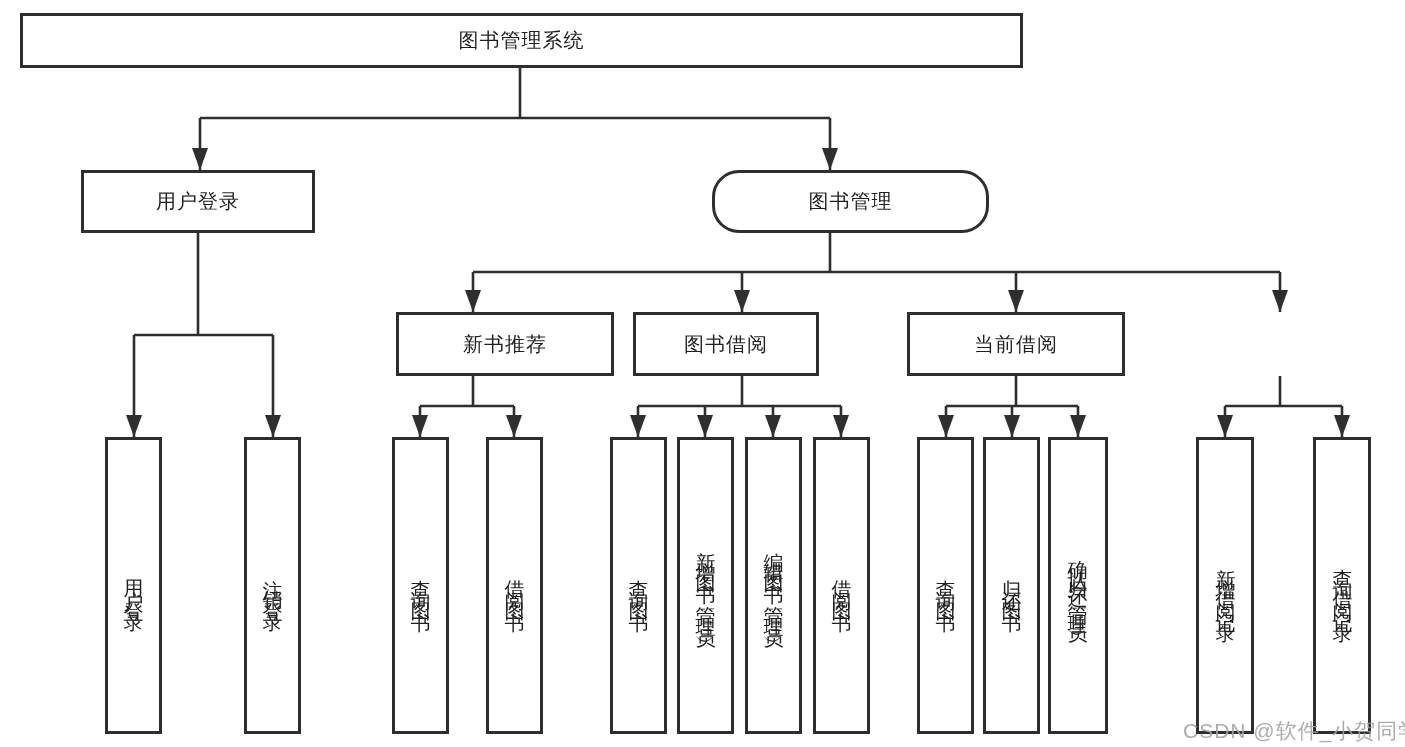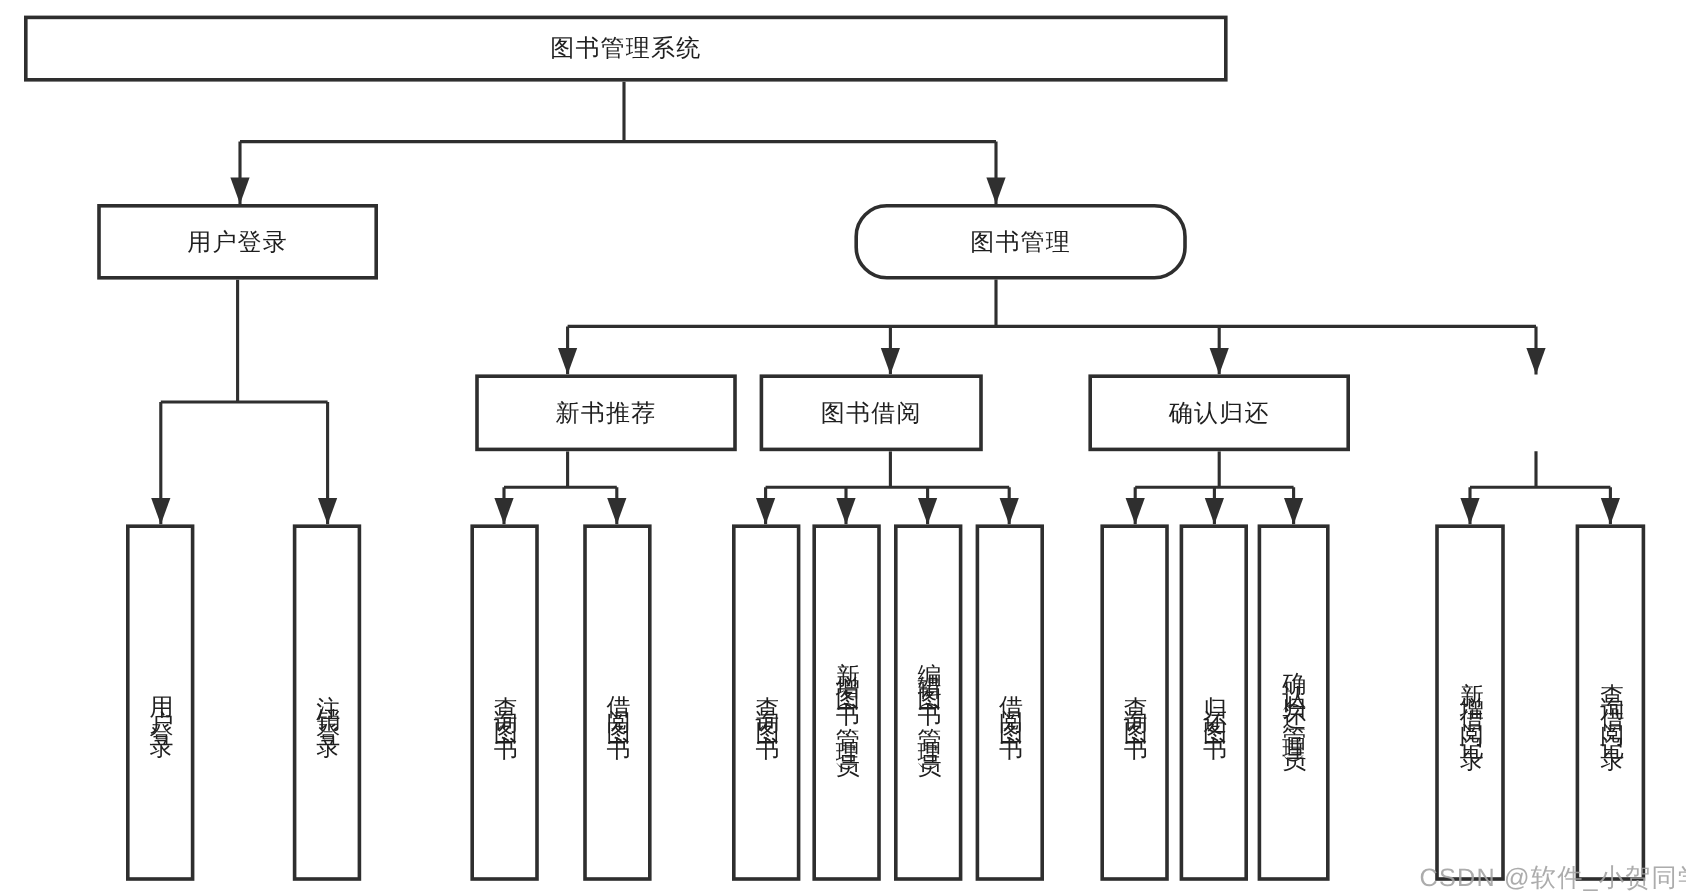--- a/index.html
+++ b/index.html
@@ -90,21 +90,21 @@
     <path class="ah" d="M1334 415 L1350 415 L1342 437 Z"></path>
   </svg>
 
   <div class="node h-node" style="left:20px;top:13px;width:1003px;height:55px;">图书管理系统</div>
 
   <div class="node h-node" style="left:81px;top:170px;width:234px;height:63px;">用户登录</div>
   <div class="node h-node" style="left:712px;top:170px;width:277px;height:63px;border-radius:27px;">图书管理</div>
 
   <div class="node h-node" style="left:364px;top:312px;width:218px;height:64px;margin-left:32px;">新书推荐</div>
   <div class="node h-node" style="left:633px;top:312px;width:186px;height:64px;">图书借阅</div>
-  <div class="node h-node" style="left:907px;top:312px;width:218px;height:64px;">确认归还</div>
+  <div class="node h-node" style="left:907px;top:312px;width:218px;height:64px;">当前借阅</div>
 
   <div class="node v-node" style="left:105px;top:437px;width:57px;height:297px;">用户登录</div>
   <div class="node v-node" style="left:244px;top:437px;width:57px;height:297px;">注销登录</div>
 
   <div class="node v-node" style="left:392px;top:437px;width:57px;height:297px;">查询图书</div>
   <div class="node v-node" style="left:486px;top:437px;width:57px;height:297px;">借阅图书</div>
 
   <div class="node v-node" style="left:610px;top:437px;width:57px;height:297px;">查询图书</div>
   <div class="node v-node" style="left:677px;top:437px;width:57px;height:297px;">新增图书（管理员）</div>
   <div class="node v-node" style="left:745px;top:437px;width:57px;height:297px;">编辑图书（管理员）</div>

